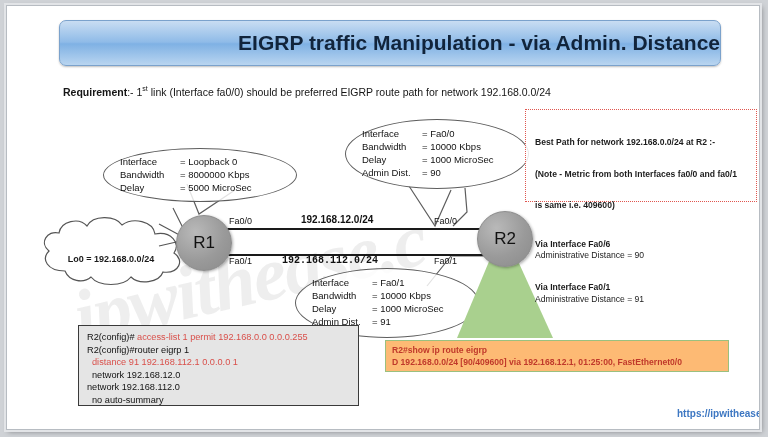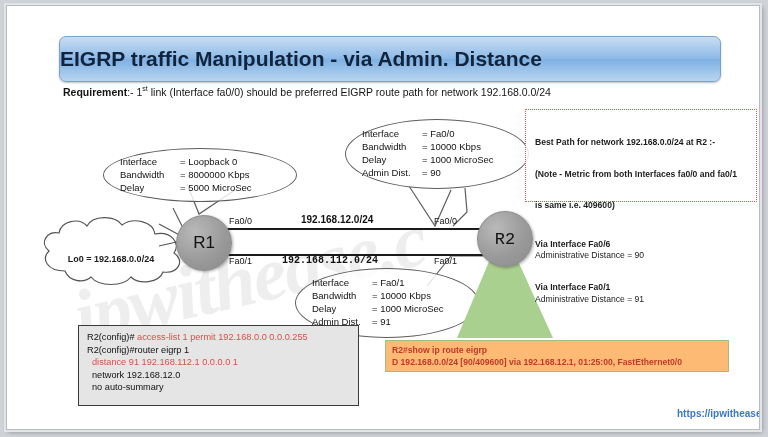--- a/index.html
+++ b/index.html
@@ -27,21 +27,21 @@
     white-space:nowrap;
     pointer-events:none;
     user-select:none;
   }
   
   #title-banner{
     position:absolute;left:52px;top:14px;width:660px;height:44px;
     border:1px solid #7ba2cc;border-radius:7px;
     background:linear-gradient(180deg,#c9ddf2 0%,#8fbbe8 48%,#7fb1e4 52%,#b9d5f0 100%);
     box-shadow:0 1px 2px rgba(0,0,0,.25);
-    display:flex;align-items:center;justify-content:flex-start;margin-top:16px;
+    display:flex;align-items:center;justify-content:flex-end;
   }
   #title-text{
     font-size:21px;font-weight:700;color:#11243b;white-space:nowrap;
   }
   
   #requirement{
     position:absolute;left:56px;top:79px;
     font-size:10.5px;color:#161616;white-space:nowrap;
   }
   #requirement b{font-weight:700;}
@@ -74,21 +74,21 @@
   .router{
     position:absolute;width:54px;height:54px;border-radius:50%;
     background:radial-gradient(circle at 34% 30%,#b9b9b9 0%,#9a9a9a 55%,#8a8a8a 100%);
     border:1px solid #8c8c8c;
     box-shadow:1px 1px 3px rgba(0,0,0,.32);
     display:flex;align-items:center;justify-content:center;
     color:#111;font-size:17px;font-weight:400;
     font-family:"Liberation Sans", sans-serif;
   }
   #router-r1{left:169px;top:209px;}
-  #router-r2{left:470px;top:205px;font-family:Liberation Mono, monospace;}
+  #router-r2{left:470px;top:205px;}
   
   .link-line{position:absolute;height:0;border-top:2px solid #1a1a1a;}
   .if-label{
     position:absolute;font-size:9px;font-weight:400;color:#111;white-space:nowrap;
   }
   .net-label{
     position:absolute;font-size:10px;font-weight:700;color:#111;white-space:nowrap;
   }
   
   #bestpath-box{
@@ -269,20 +269,23 @@
     </div>
     <div class="cfg-line">
       <span>R2(config)#</span><span>router eigrp 1</span>
     </div>
     <div class="cfg-line cfg-indent">
       <span class="cfg-red">distance 91 192.168.112.1 0.0.0.0 1</span>
     </div>
     <div class="cfg-line cfg-indent">
       <span>network 192.168.12.0</span>
     </div>
+    <div class="cfg-line">
+      <span>network 192.168.112.0</span>
+    </div>
     <div class="cfg-line cfg-indent">
       <span>no auto-summary</span>
     </div>
   </div>
 
   <div id="output-box">
     <div class="out-line">R2#show ip route eigrp</div>
     <div class="out-line">D    192.168.0.0/24 [90/409600] via 192.168.12.1, 01:25:00, FastEthernet0/0</div>
   </div>
 

